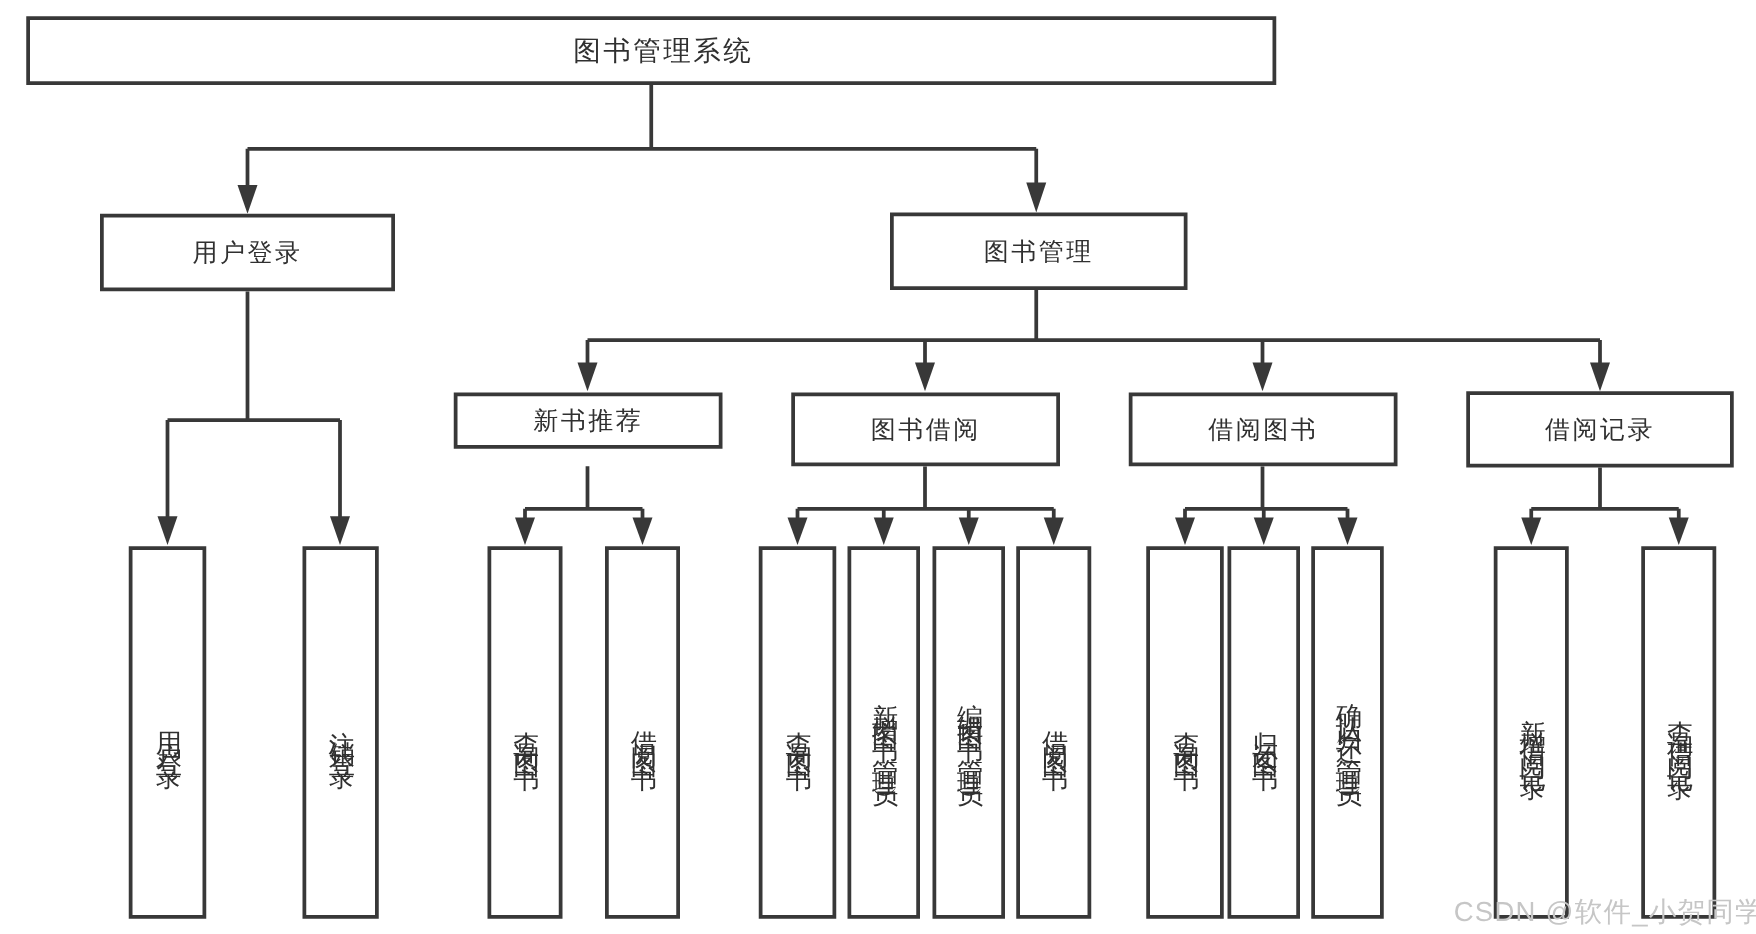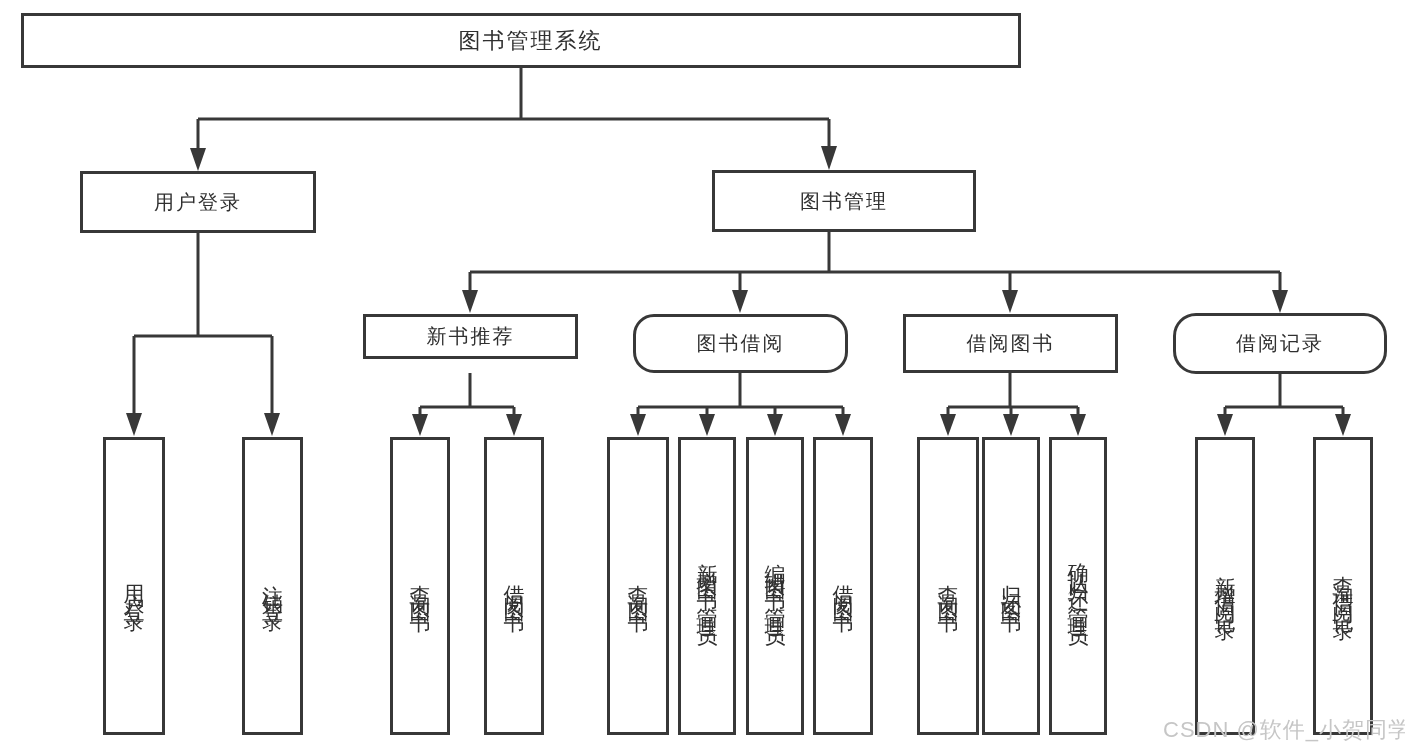--- a/index.html
+++ b/index.html
@@ -108,34 +108,34 @@
     </g>
   </svg>
 
   <div class="node hbox root-box" style="left:21px; top:13px; width:1000px; height:55px;">
     <span>图书管理系统</span>
   </div>
 
   <div class="node hbox" style="left:80px; top:171px; width:236px; height:62px;">
     <span>用户登录</span>
   </div>
-  <div class="node hbox" style="left:712px; top:170px; width:264px; height:62px;">
+  <div class="node hbox" style="left:712px; top:170px; width:238px; height:62px;">
     <span>图书管理</span>
   </div>
 
   <div class="node hbox" style="left:363px; top:314px; width:215px; height:45px;">
     <span>新书推荐</span>
   </div>
-  <div class="node hbox" style="left:633px; top:314px; width:215px; height:59px;border-radius:21px;">
+  <div class="node hbox" style="left:633px; top:314px; width:215px; height:59px;">
     <span>图书借阅</span>
   </div>
   <div class="node hbox" style="left:903px; top:314px; width:215px; height:59px;">
     <span>借阅图书</span>
   </div>
-  <div class="node hbox" style="left:1173px; top:313px; width:214px; height:61px;border-radius:23px;">
+  <div class="node hbox" style="left:1173px; top:313px; width:214px; height:61px;">
     <span>借阅记录</span>
   </div>
 
   <div class="node vbox" style="left:103px; width:62px;">
     <span class="vtext">用户登录</span>
   </div>
   <div class="node vbox" style="left:242px; width:61px;">
     <span class="vtext">注销登录</span>
   </div>
 

